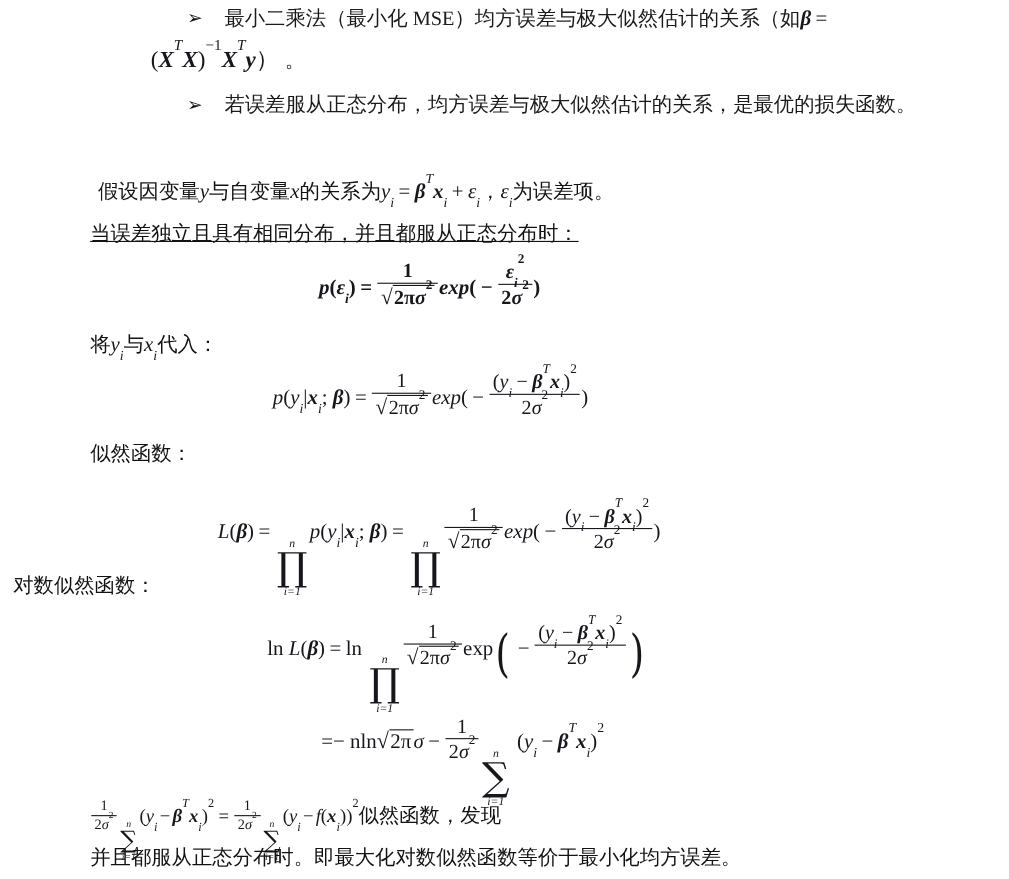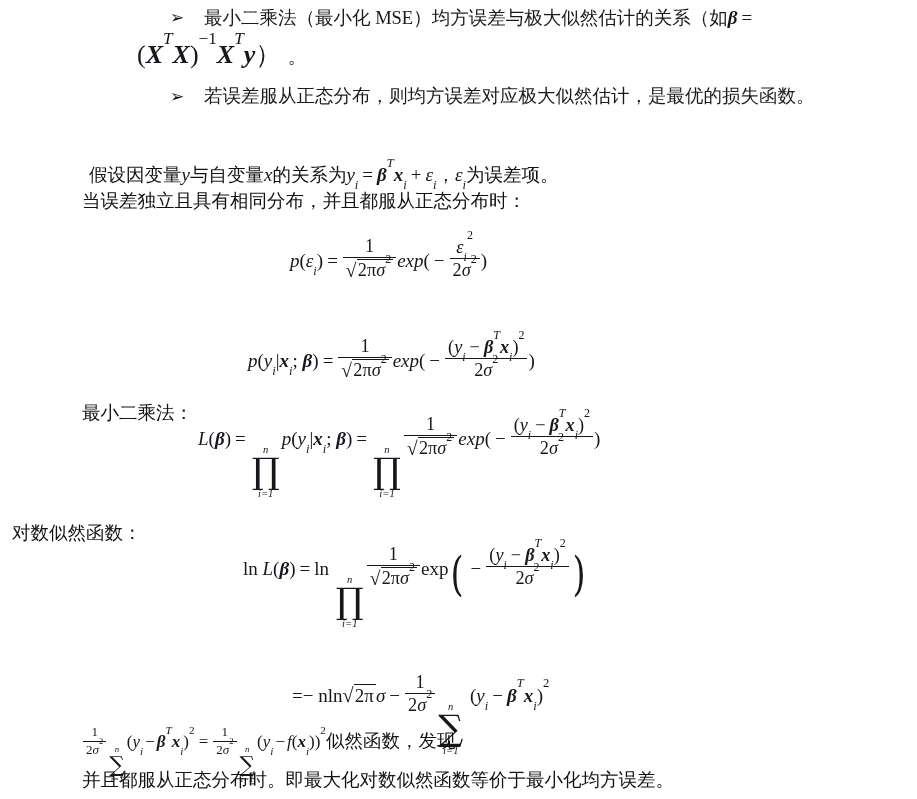--- a/index.html
+++ b/index.html
@@ -163,81 +163,84 @@
   <div class="line indent-bullet" style="left:0; top:-2px; width:917px;">
     <div class="bullet-row">
       <span class="bullet-marker">➢</span>
       <span class="bullet-text">
         <span>最小二乘法（最小化 MSE）均方误差与极大似然估计的关系（如</span><span class="math"><span class="mb">β</span><span class="op">=</span></span>
       </span>
     </div>
   </div>
 
   <div class="line indent-cont" style="left:0; top:37px; width:917px;">
-    <span class="math" style="font-size:26px;">
+    <span class="math" style="font-size:21px;">
       <span class="mup">(</span><span class="mb">X</span><sup class="sp"><span class="mi">T</span></sup><span class="mb">X</span><span class="mup">)</span><sup class="sp">−1</sup><span class="mb">X</span><sup class="sp"><span class="mi">T</span></sup><span class="mb">y</span><span class="mup">）</span>
     </span><span class="para" style="font-size:18.5px;">。</span>
   </div>
 
   <div class="line indent-bullet" style="left:0; top:77px; width:917px;">
     <div class="bullet-row">
       <span class="bullet-marker">➢</span>
-      <span class="bullet-text">若误差服从正态分布，则均方误差对应极大似然估计，是最优的损失函数。</span>
+      <span class="bullet-text">若误差服从正态分布，均方误差与极大似然估计的关系，是最优的损失函数。</span>
     </div>
   </div>
 
 
   <div class="line indent-body para" style="left:7px; top:155px;">
     <span>假设因变量</span><span class="math mi">y</span><span>与自变量</span><span class="math mi">x</span><span>的关系为</span><span class="math"><span class="mi">y</span><sub class="sb"><span class="mi">i</span></sub><span class="op">=</span><span class="mb">β</span><sup class="sp"><span class="mi">T</span></sup><span class="mb">x</span><sub class="sb"><span class="mi">i</span></sub><span class="op">+</span><span class="mi">ε</span><sub class="sb"><span class="mi">i</span></sub></span><span>，</span><span class="math"><span class="mi">ε</span><sub class="sb"><span class="mi">i</span></sub></span><span>为误差项。</span>
   </div>
 
-  <div class="line indent-body para" style="left:0; top:182px;">当误差独立且具有相同分布，并且都服从正态分布时：</div>
-
-  <div class="line eq" style="left:290px; top:236px;">
+  <div class="line indent-body para" style="left:0; top:194px;text-decoration:underline;">当误差独立且具有相同分布，并且都服从正态分布时：</div>
+
+  <div class="line eq" style="left:290px; top:236px;font-weight:bold;">
     <span class="math">
       <span class="mi">p</span><span class="mup">(</span><span class="mi">ε</span><sub class="sb"><span class="mi">i</span></sub><span class="mup">)</span><span class="op">=</span><span class="frac"><span class="num">1</span><span class="den"><span class="sqrt"><span class="rad">√</span><span class="radicand"><span class="mup">2π</span><span class="mi">σ</span><sup class="sp">2</sup></span></span></span></span><span class="mi">exp</span><span class="mup">(</span><span class="op">−</span><span class="frac"><span class="num"><span class="mi">ε</span><sub class="sb"><span class="mi">i</span></sub><sup class="sp">2</sup></span><span class="den"><span class="mup">2</span><span class="mi">σ</span><sup class="sp">2</sup></span></span><span class="mup">)</span>
     </span>
   </div>
 
+  <div class="line indent-body para" style="left:0; top:294px;">
+    <span>将</span><span class="math"><span class="mi">y</span><sub class="sb"><span class="mi">i</span></sub></span><span>与</span><span class="math"><span class="mi">x</span><sub class="sb"><span class="mi">i</span></sub></span><span>代入：</span>
+  </div>
 
   <div class="line eq" style="left:248px; top:336px;">
     <span class="math">
       <span class="mi">p</span><span class="mup">(</span><span class="mi">y</span><sub class="sb"><span class="mi">i</span></sub><span class="mup">|</span><span class="mb">x</span><sub class="sb"><span class="mi">i</span></sub><span class="mup">;</span>&nbsp;<span class="mb">β</span><span class="mup">)</span><span class="op">=</span><span class="frac"><span class="num">1</span><span class="den"><span class="sqrt"><span class="rad">√</span><span class="radicand"><span class="mup">2π</span><span class="mi">σ</span><sup class="sp">2</sup></span></span></span></span><span class="mi">exp</span><span class="mup">(</span><span class="op">−</span><span class="frac"><span class="num"><span class="mup">(</span><span class="mi">y</span><sub class="sb"><span class="mi">i</span></sub><span class="op">−</span><span class="mb">β</span><sup class="sp"><span class="mi">T</span></sup><span class="mb">x</span><sub class="sb"><span class="mi">i</span></sub><span class="mup">)</span><sup class="sp">2</sup></span><span class="den"><span class="mup">2</span><span class="mi">σ</span><sup class="sp">2</sup></span></span><span class="mup">)</span>
     </span>
   </div>
 
-  <div class="line indent-body para" style="left:0; top:394px;">最小二乘法：</div>
-
-  <div class="line eq" style="left:198px; top:414px;">
+  <div class="line indent-body para" style="left:0; top:394px;">似然函数：</div>
+
+  <div class="line eq" style="left:198px; top:458px;">
     <span class="math">
       <span class="mi">L</span><span class="mup">(</span><span class="mb">β</span><span class="mup">)</span><span class="op">=</span><span class="bigop">
           <span class="lim"><span class="mi">n</span></span>
           <span class="glyph">∏</span>
           <span class="lim"><span class="mi">i</span>=1</span>
         </span><span class="mi">p</span><span class="mup">(</span><span class="mi">y</span><sub class="sb"><span class="mi">i</span></sub><span class="mup">|</span><span class="mb">x</span><sub class="sb"><span class="mi">i</span></sub><span class="mup">;</span>&nbsp;<span class="mb">β</span><span class="mup">)</span><span class="op">=</span><span class="bigop">
           <span class="lim"><span class="mi">n</span></span>
           <span class="glyph">∏</span>
           <span class="lim"><span class="mi">i</span>=1</span>
         </span><span class="frac"><span class="num">1</span><span class="den"><span class="sqrt"><span class="rad">√</span><span class="radicand"><span class="mup">2π</span><span class="mi">σ</span><sup class="sp">2</sup></span></span></span></span><span class="mi">exp</span><span class="mup">(</span><span class="op">−</span><span class="frac"><span class="num"><span class="mup">(</span><span class="mi">y</span><sub class="sb"><span class="mi">i</span></sub><span class="op">−</span><span class="mb">β</span><sup class="sp"><span class="mi">T</span></sup><span class="mb">x</span><sub class="sb"><span class="mi">i</span></sub><span class="mup">)</span><sup class="sp">2</sup></span><span class="den"><span class="mup">2</span><span class="mi">σ</span><sup class="sp">2</sup></span></span><span class="mup">)</span>
     </span>
   </div>
 
   <div class="line indent-body para" style="left:0; top:514px;padding-left:12px;">对数似然函数：</div>
 
-  <div class="line eq" style="left:243px; top:544px;">
+  <div class="line eq" style="left:243px; top:564px;">
     <span class="math">
       <span class="mup">ln</span>&nbsp;<span class="mi">L</span><span class="mup">(</span><span class="mb">β</span><span class="mup">)</span><span class="op">=</span><span class="mup">ln</span>&nbsp;<span class="bigop">
           <span class="lim"><span class="mi">n</span></span>
           <span class="glyph">∏</span>
           <span class="lim"><span class="mi">i</span>=1</span>
         </span><span class="frac"><span class="num">1</span><span class="den"><span class="sqrt"><span class="rad">√</span><span class="radicand"><span class="mup">2π</span><span class="mi">σ</span><sup class="sp">2</sup></span></span></span></span><span class="mup">exp</span><span class="bigparen">(</span><span class="op">−</span><span class="frac"><span class="num"><span class="mup">(</span><span class="mi">y</span><sub class="sb"><span class="mi">i</span></sub><span class="op">−</span><span class="mb">β</span><sup class="sp"><span class="mi">T</span></sup><span class="mb">x</span><sub class="sb"><span class="mi">i</span></sub><span class="mup">)</span><sup class="sp">2</sup></span><span class="den"><span class="mup">2</span><span class="mi">σ</span><sup class="sp">2</sup></span></span><span class="bigparen">)</span>
     </span>
   </div>
 
-  <div class="line eq" style="left:292px; top:672px;">
+  <div class="line eq" style="left:292px; top:650px;">
     <span class="math">
       <span class="mup">=−</span>&nbsp;<span class="mup">n</span><span class="mup">ln</span><span class="sqrt"><span class="rad">√</span><span class="radicand"><span class="mup">2π</span></span></span><span class="mi">σ</span><span class="op">−</span><span class="frac"><span class="num">1</span><span class="den"><span class="mup">2</span><span class="mi">σ</span><sup class="sp">2</sup></span></span><span class="bigop">
           <span class="lim"><span class="mi">n</span></span>
           <span class="glyph">∑</span>
           <span class="lim"><span class="mi">i</span>=1</span>
         </span>&nbsp;<span class="mup">(</span><span class="mi">y</span><sub class="sb"><span class="mi">i</span></sub><span class="op">−</span><span class="mb">β</span><sup class="sp"><span class="mi">T</span></sup><span class="mb">x</span><sub class="sb"><span class="mi">i</span></sub><span class="mup">)</span><sup class="sp">2</sup>
     </span>
   </div>
 
   <div class="line indent-body para" style="left:0; top:722px;">

